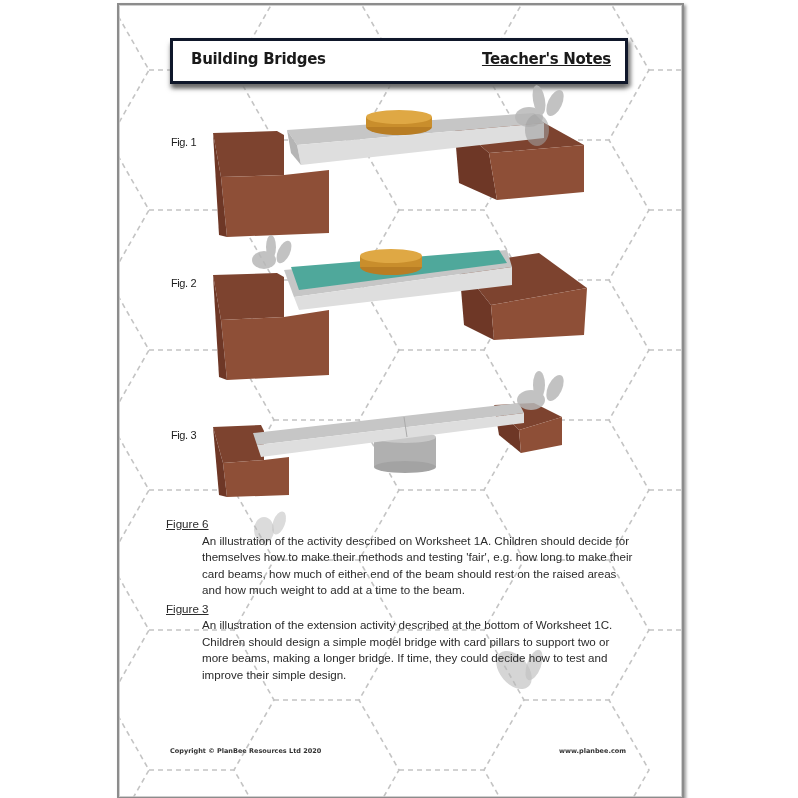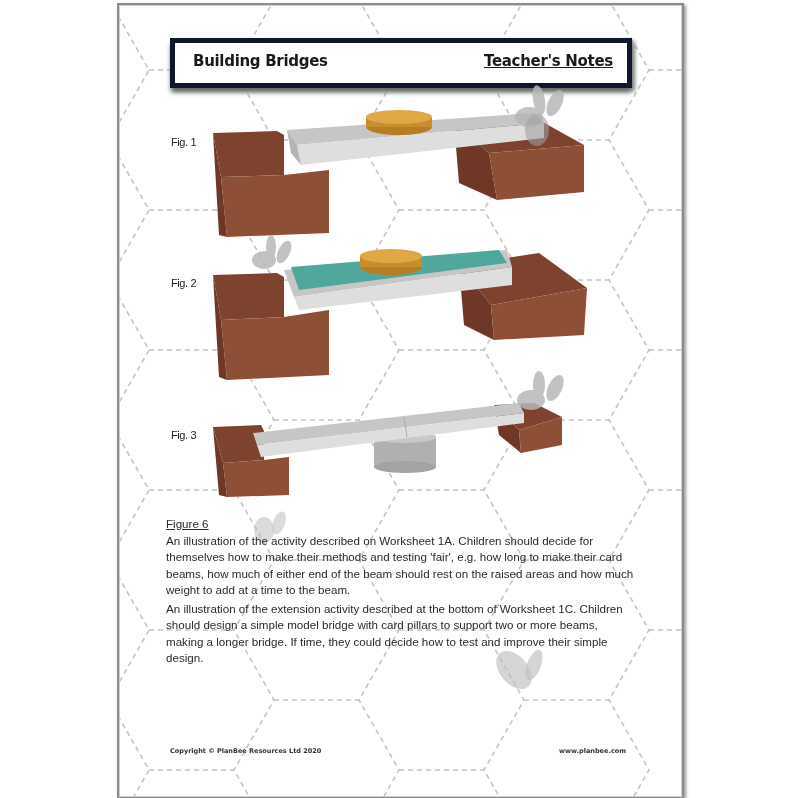--- a/index.html
+++ b/index.html
@@ -9,41 +9,41 @@
   }
   .page {
     position: absolute; left: 117px; top: 3px; width: 563px; height: 792px;
     background: #fff; border: 2px solid #8c8c8c;
     box-shadow: 0 0 0 1px #cfcfcf inset, 2px 2px 3px #9a9a9a;
     overflow: hidden;
   }
   .hexgrid { position: absolute; left: 0; top: 0; width: 563px; height: 792px; }
   .header {
     position: absolute; left: 51px; top: 33px; width: 452px; height: 40px;
-    background: #fff; border: 5px solid #0f172a;
+    background: #fff; border: 3px solid #0f172a;
     box-shadow: 0 5px 5px -1px #6a6a6a, 3px 3px 4px #8a8a8a;
   }
   .header .title, .header .notes {
     position: absolute; top: 9px; font-family: "DejaVu Sans", sans-serif;
     font-weight: bold; font-size: 15px; color: #1a1a1a; letter-spacing: -0.3px;
   }
   .header .title { left: 18px; }
   .header .notes { right: 14px; text-decoration: underline; }
   .fig-label {
     position: absolute; font-family: "Liberation Sans", sans-serif; font-size: 11px; color: #222;
     letter-spacing: -0.4px;
     text-align: right;
   }
   .illus { position: absolute; left: 0; top: 0; width: 563px; height: 792px; }
   .text-area {
     position: absolute; left: 47px; top: 511px; width: 470px;
     font-family: "Liberation Sans", sans-serif; font-size: 11.6px; line-height: 16.5px; color: #2a2a2a;
   }
   .fig-heading { text-decoration: underline; display: block; margin-top: 0; }
-  .para { display: block; margin-bottom: 2px; }
+  .para { display: block; margin-bottom: 2px; margin-left: 36px; }
   .footer-left, .footer-right {
     position: absolute; top: 742px; font-family: "DejaVu Sans", sans-serif;
     font-size: 6.5px; font-weight: bold; color: #333;
   }
   .footer-left { left: 51px; }
   .footer-right { right: 56px; }
 </style>
 </head>
 <body>
 
@@ -169,18 +169,19 @@
     </g>
   </svg>
 
   <span class="fig-label" style="left:52px; top:131px;">Fig. 1</span>
   <span class="fig-label" style="left:52px; top:272px;">Fig. 2</span>
   <span class="fig-label" style="left:52px; top:424px;">Fig. 3</span>
 
   <div class="text-area">
     <span class="fig-heading">Figure 6</span>
     <span class="para">An illustration of the activity described on Worksheet 1A. Children should decide for themselves how to make their methods and testing 'fair', e.g. how long to make their card beams, how much of either end of the beam should rest on the raised areas and how much weight to add at a time to the beam.</span>
+    <span class="fig-heading">Figure 3</span>
     <span class="para">An illustration of the extension activity described at the bottom of Worksheet 1C. Children should design a simple model bridge with card pillars to support two or more beams, making a longer bridge. If time, they could decide how to test and improve their simple design.</span>
   </div>
 
   <span class="footer-left">Copyright © PlanBee Resources Ltd 2020</span>
   <span class="footer-right">www.planbee.com</span>
 </div>
 
 </body></html>

